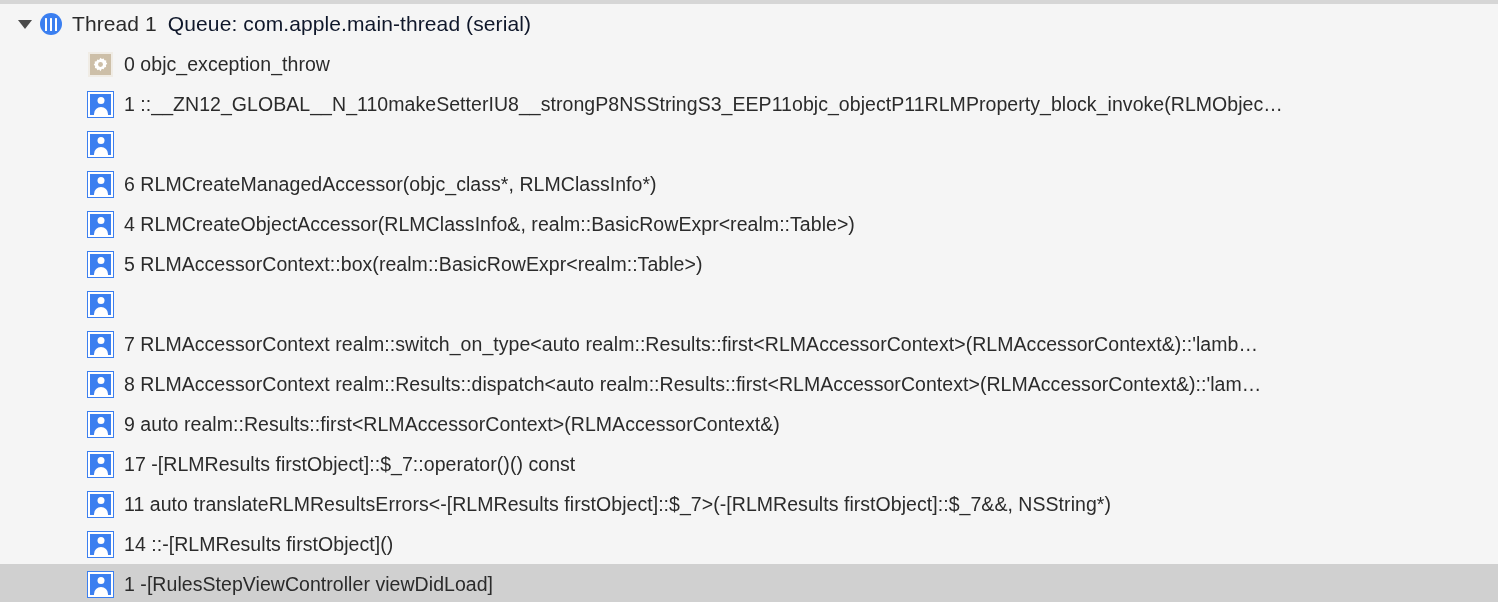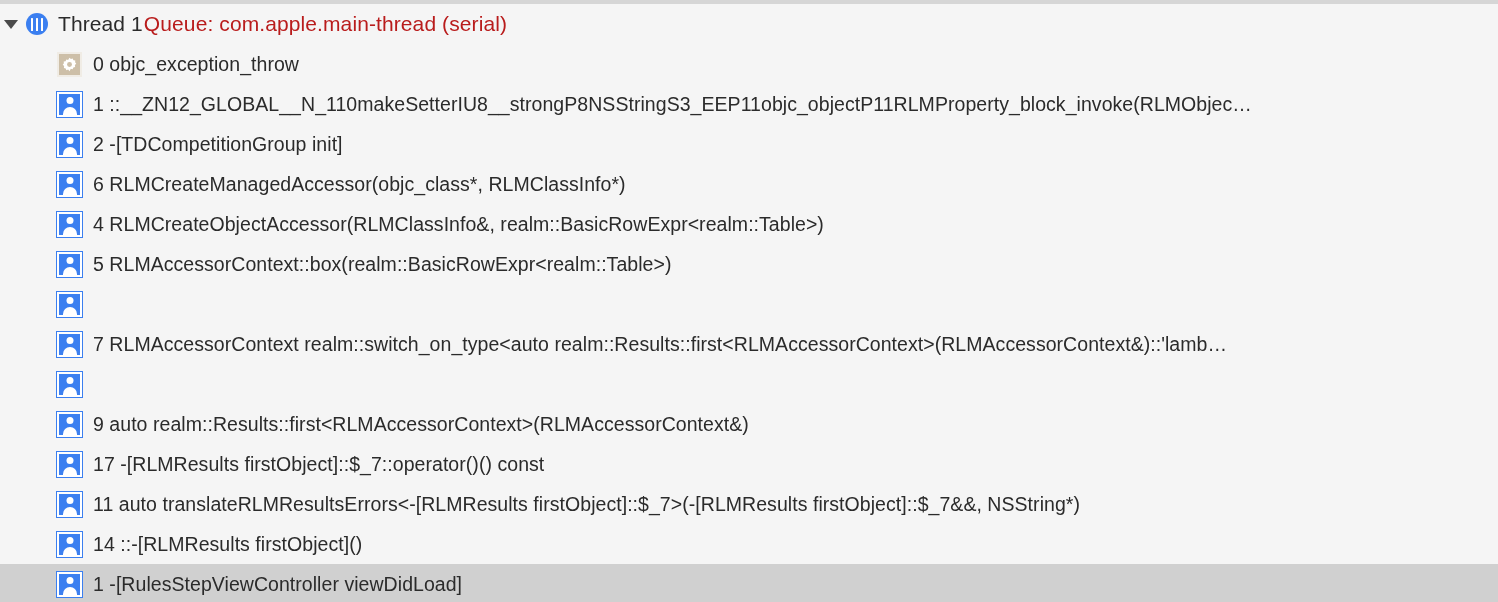--- a/index.html
+++ b/index.html
@@ -48,21 +48,21 @@
     overflow: hidden;
     box-sizing: border-box;
     background: #f5f5f5;
   }
   .row.selected {
     background: #d0d0d0;
   }
 
   
   .row.thread-row {
-    padding-left: 2px;
+    padding-left: 16px;
   }
   .disclosure {
     width: 18px;
     height: 18px;
     flex: 0 0 18px;
     margin-right: 6px;
     position: relative;
   }
   .disclosure::after {
     content: "";
@@ -97,28 +97,28 @@
     border-radius: 0.5px;
   }
 
   .thread-title {
     font-size: 21px;
     color: #2b2b2b;
     letter-spacing: 0.1px;
   }
   .thread-queue {
     font-size: 21px;
-    color: #b91c1c;
-    margin-left: 1px;
+    color: #0f172a;
+    margin-left: 11px;
     letter-spacing: 0.1px;
   }
 
   
   .row.frame-row {
-    padding-left: 57px;
+    padding-left: 88px;
   }
 
   .frame-icon {
     width: 25px;
     height: 25px;
     flex: 0 0 25px;
     margin-right: 11px;
     position: relative;
     box-sizing: border-box;
   }
@@ -204,21 +204,20 @@
             </svg>
           </span>
           <span class="frame-text">0 objc_exception_throw</span>
         </div>
         <div class="row frame-row">
           <span class="frame-icon user"></span>
           <span class="frame-text">1 ::__ZN12_GLOBAL__N_110makeSetterIU8__strongP8NSStringS3_EEP11objc_objectP11RLMProperty_block_invoke(RLMObjec…</span>
         </div>
         <div class="row frame-row">
           <span class="frame-icon user"></span>
-          <span class="frame-text">2 -[TDCompetitionGroup init]</span>
         </div>
         <div class="row frame-row">
           <span class="frame-icon user"></span>
           <span class="frame-text">6 RLMCreateManagedAccessor(objc_class*, RLMClassInfo*)</span>
         </div>
         <div class="row frame-row">
           <span class="frame-icon user"></span>
           <span class="frame-text">4 RLMCreateObjectAccessor(RLMClassInfo&amp;, realm::BasicRowExpr&lt;realm::Table&gt;)</span>
         </div>
         <div class="row frame-row">
@@ -227,20 +226,21 @@
         </div>
         <div class="row frame-row">
           <span class="frame-icon user"></span>
         </div>
         <div class="row frame-row">
           <span class="frame-icon user"></span>
           <span class="frame-text">7 RLMAccessorContext realm::switch_on_type&lt;auto realm::Results::first&lt;RLMAccessorContext&gt;(RLMAccessorContext&amp;)::'lamb…</span>
         </div>
         <div class="row frame-row">
           <span class="frame-icon user"></span>
+          <span class="frame-text">8 RLMAccessorContext realm::Results::dispatch&lt;auto realm::Results::first&lt;RLMAccessorContext&gt;(RLMAccessorContext&amp;)::'lam…</span>
         </div>
         <div class="row frame-row">
           <span class="frame-icon user"></span>
           <span class="frame-text">9 auto realm::Results::first&lt;RLMAccessorContext&gt;(RLMAccessorContext&amp;)</span>
         </div>
         <div class="row frame-row">
           <span class="frame-icon user"></span>
           <span class="frame-text">17 -[RLMResults firstObject]::$_7::operator()() const</span>
         </div>
         <div class="row frame-row">

